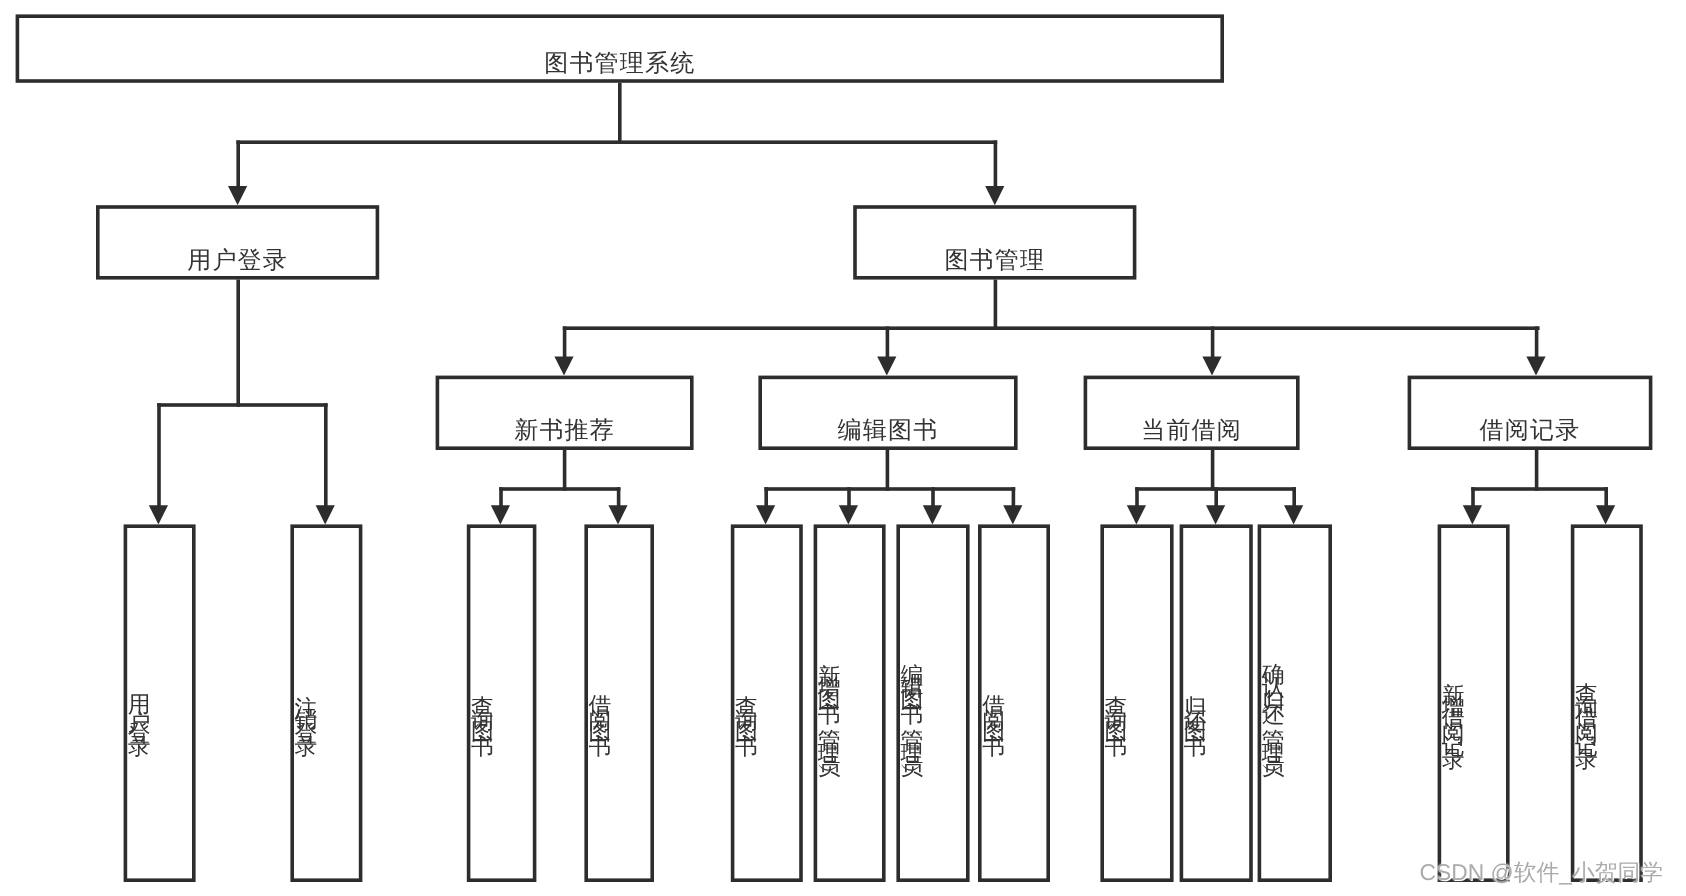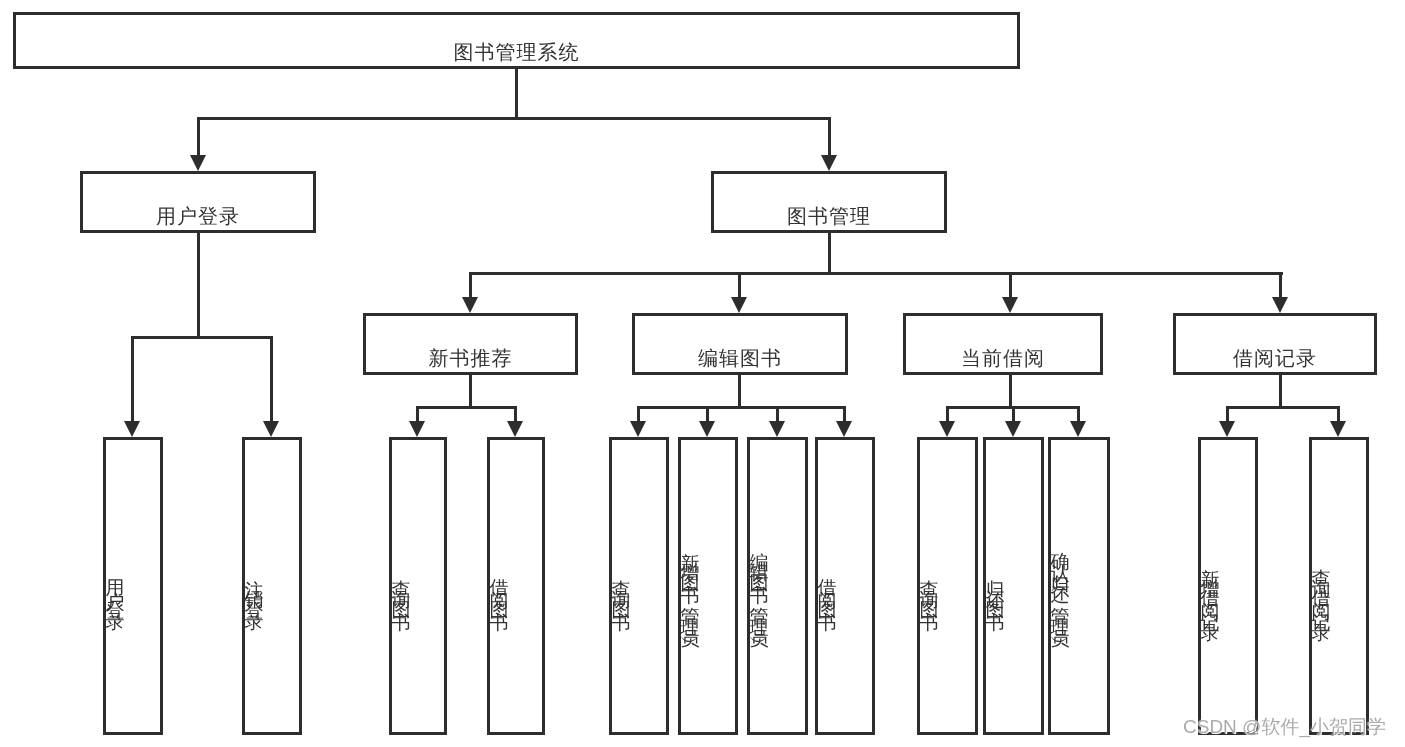--- a/index.html
+++ b/index.html
@@ -89,21 +89,21 @@
   <i class="ah" style="left:731px;top:297px"></i>
   <i class="ah" style="left:1002px;top:297px"></i>
   <i class="ah" style="left:1272px;top:297px"></i>
 
   <div class="box hl" style="left:363px;top:313px;width:215px;height:62px">
     <span>新书推荐</span>
   </div>
   <div class="box hl" style="left:632px;top:313px;width:216px;height:62px">
     <span>编辑图书</span>
   </div>
-  <div class="box hl" style="left:903px;top:313px;width:200px;height:62px">
+  <div class="box hl" style="left:903px;top:313px;width:180px;height:62px">
     <span>当前借阅</span>
   </div>
   <div class="box hl" style="left:1173px;top:313px;width:204px;height:62px">
     <span>借阅记录</span>
   </div>
 
   <i class="ln" style="left:469px;top:375px;width:3px;height:34px"></i>
   <i class="ln" style="left:416px;top:406px;width:101px;height:3px"></i>
   <i class="ln" style="left:416px;top:406px;width:3px;height:18px"></i>
   <i class="ln" style="left:514px;top:406px;width:3px;height:18px"></i>

